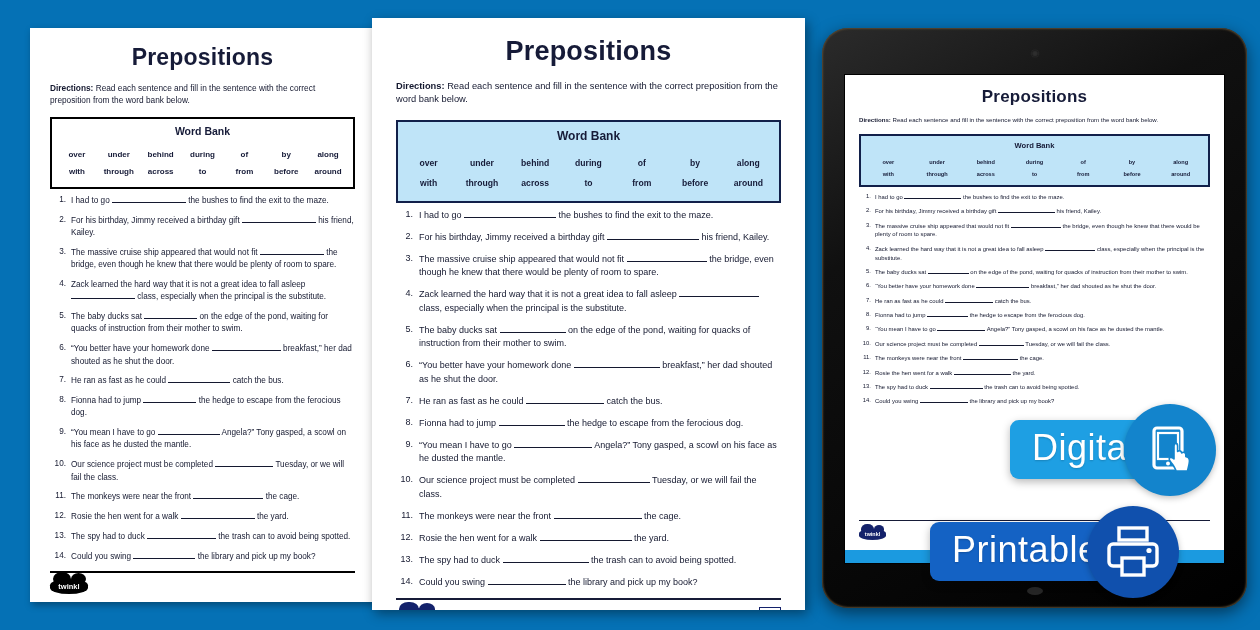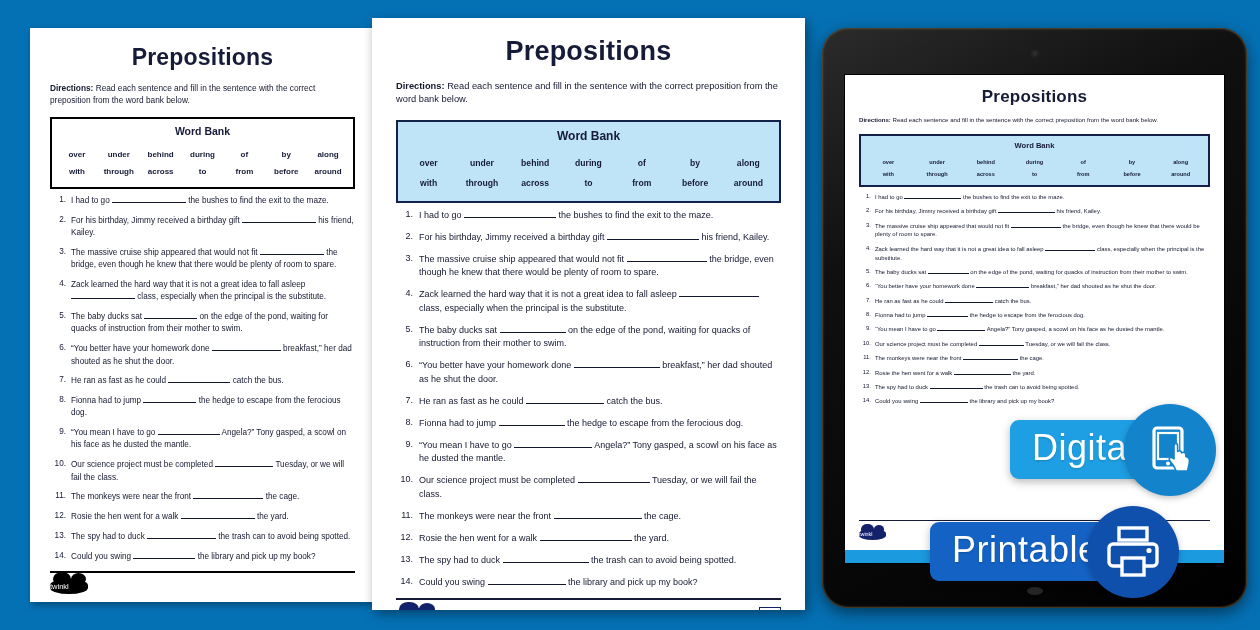--- a/index.html
+++ b/index.html
@@ -92,21 +92,22 @@
     align-items: center;
     justify-content: space-between;
   }
   .ws-footer.plain { border-top-color: #000; }
 
   .twinkl-logo {
     display: inline-block;
     position: relative;
     border-radius: 50%/42%;
     color: #fff;
-    font-weight: normal;
+    font-weight: bold;
+    text-align: center;
     background: #14226b;
   }
   .twinkl-logo.bw { background: #000; }
   .twinkl-logo::before,
   .twinkl-logo::after {
     content: "";
     position: absolute;
     border-radius: 50%;
     background: inherit;
   }

